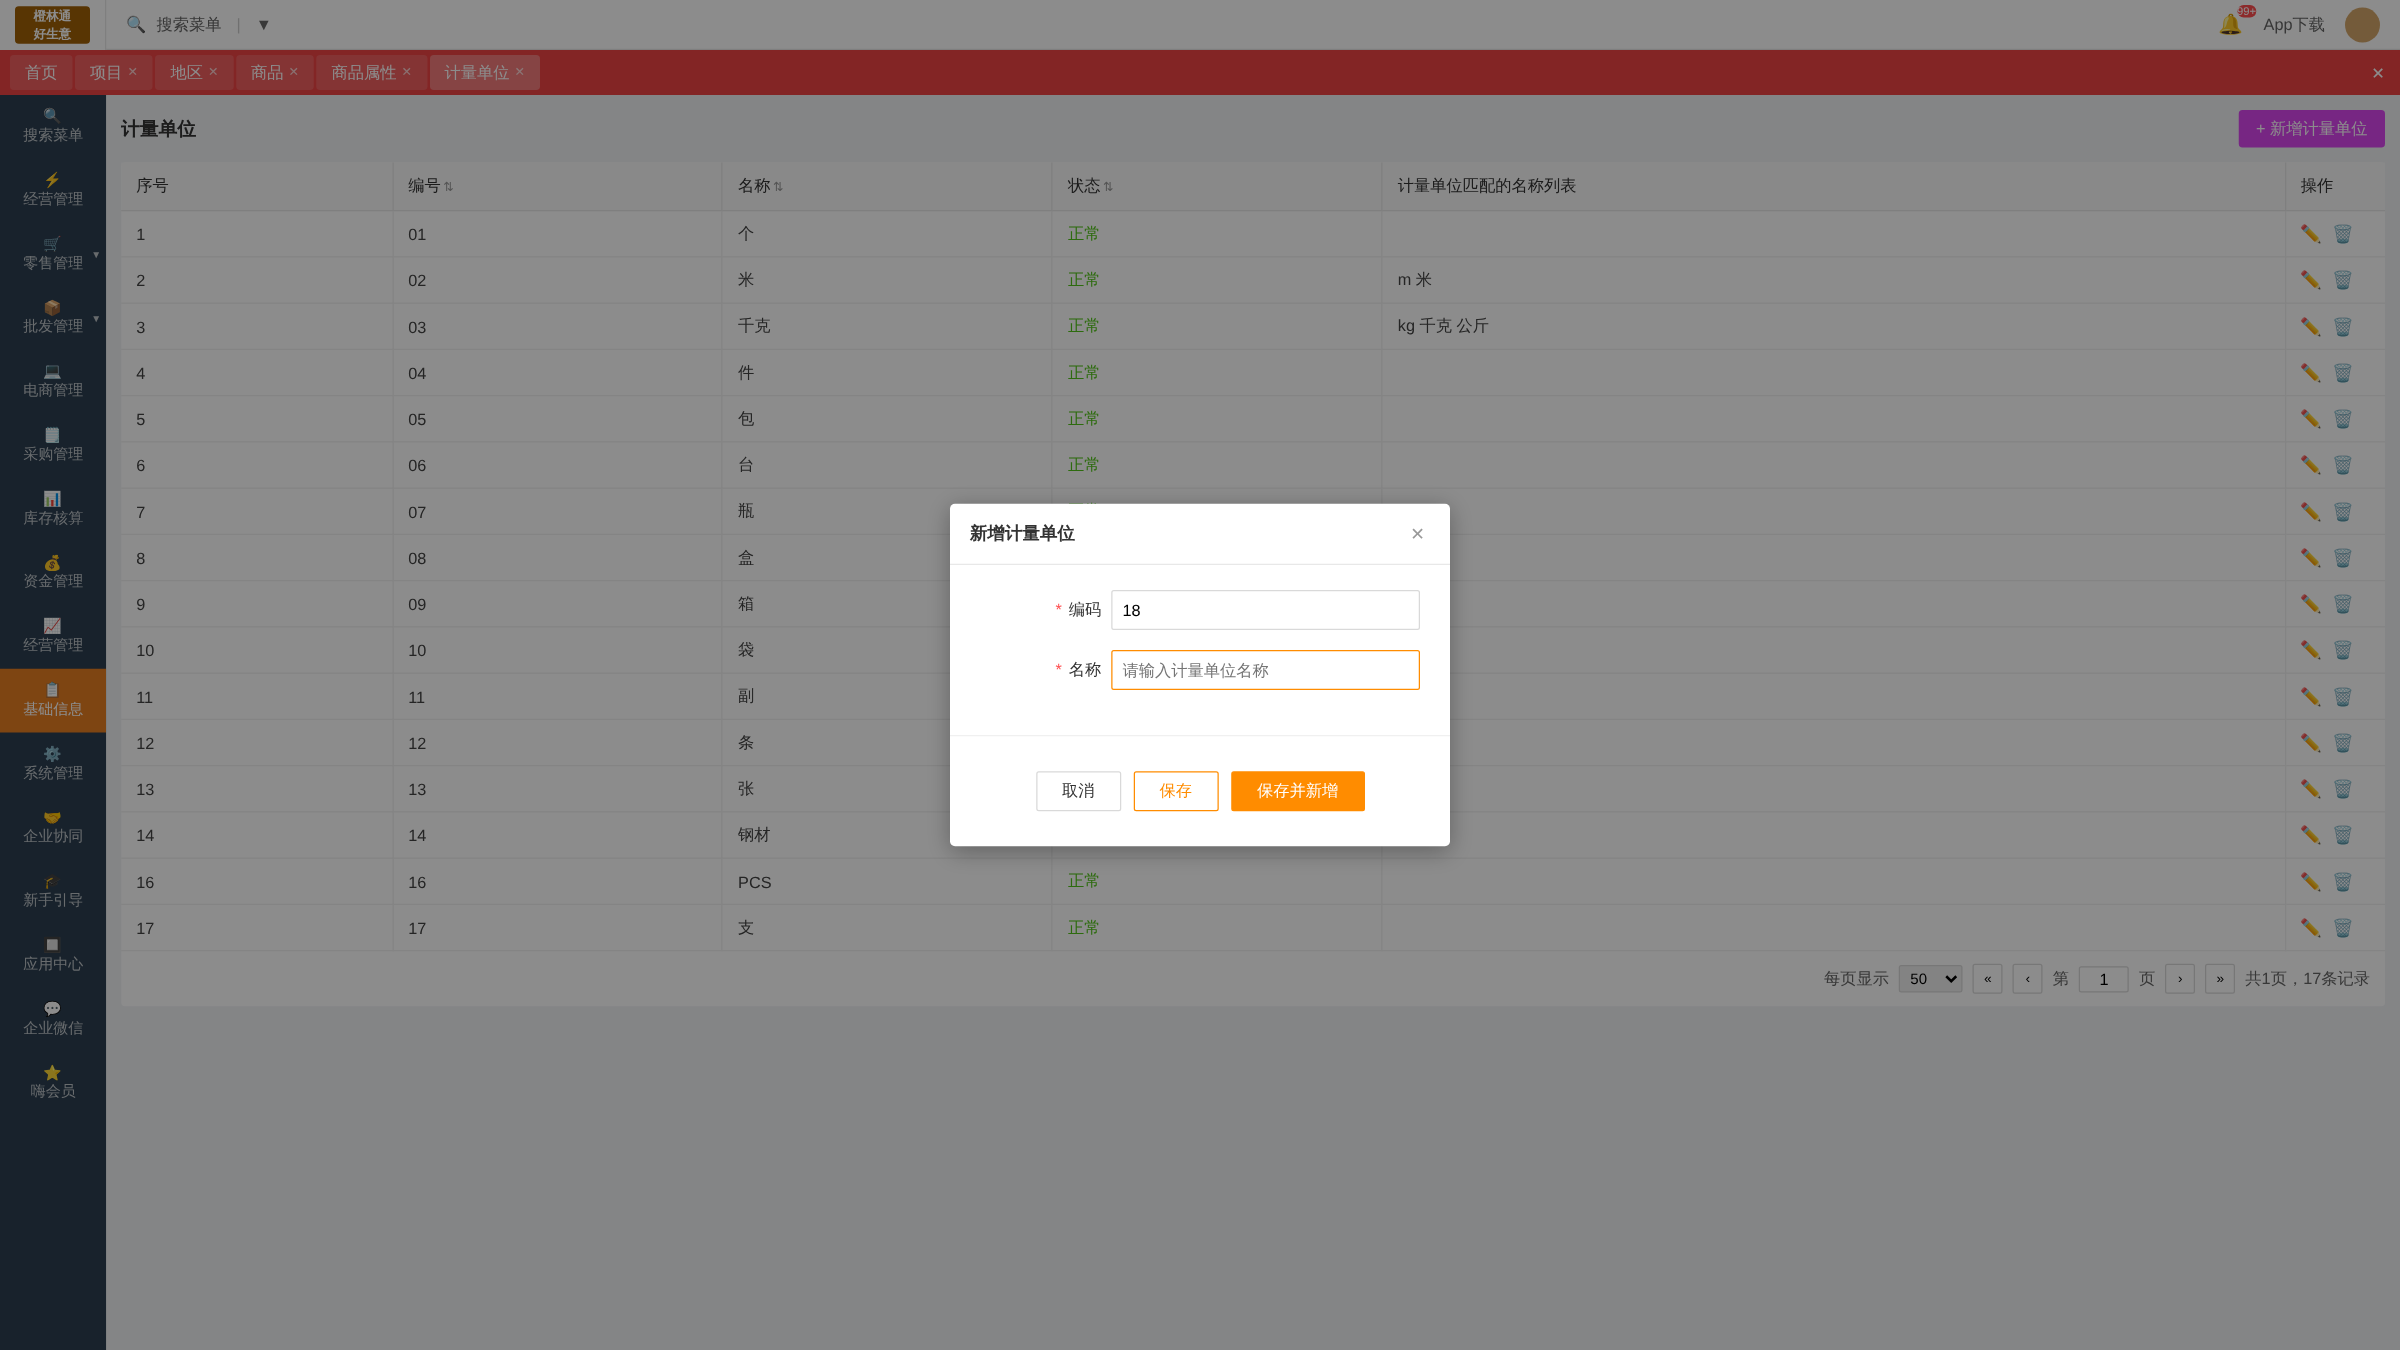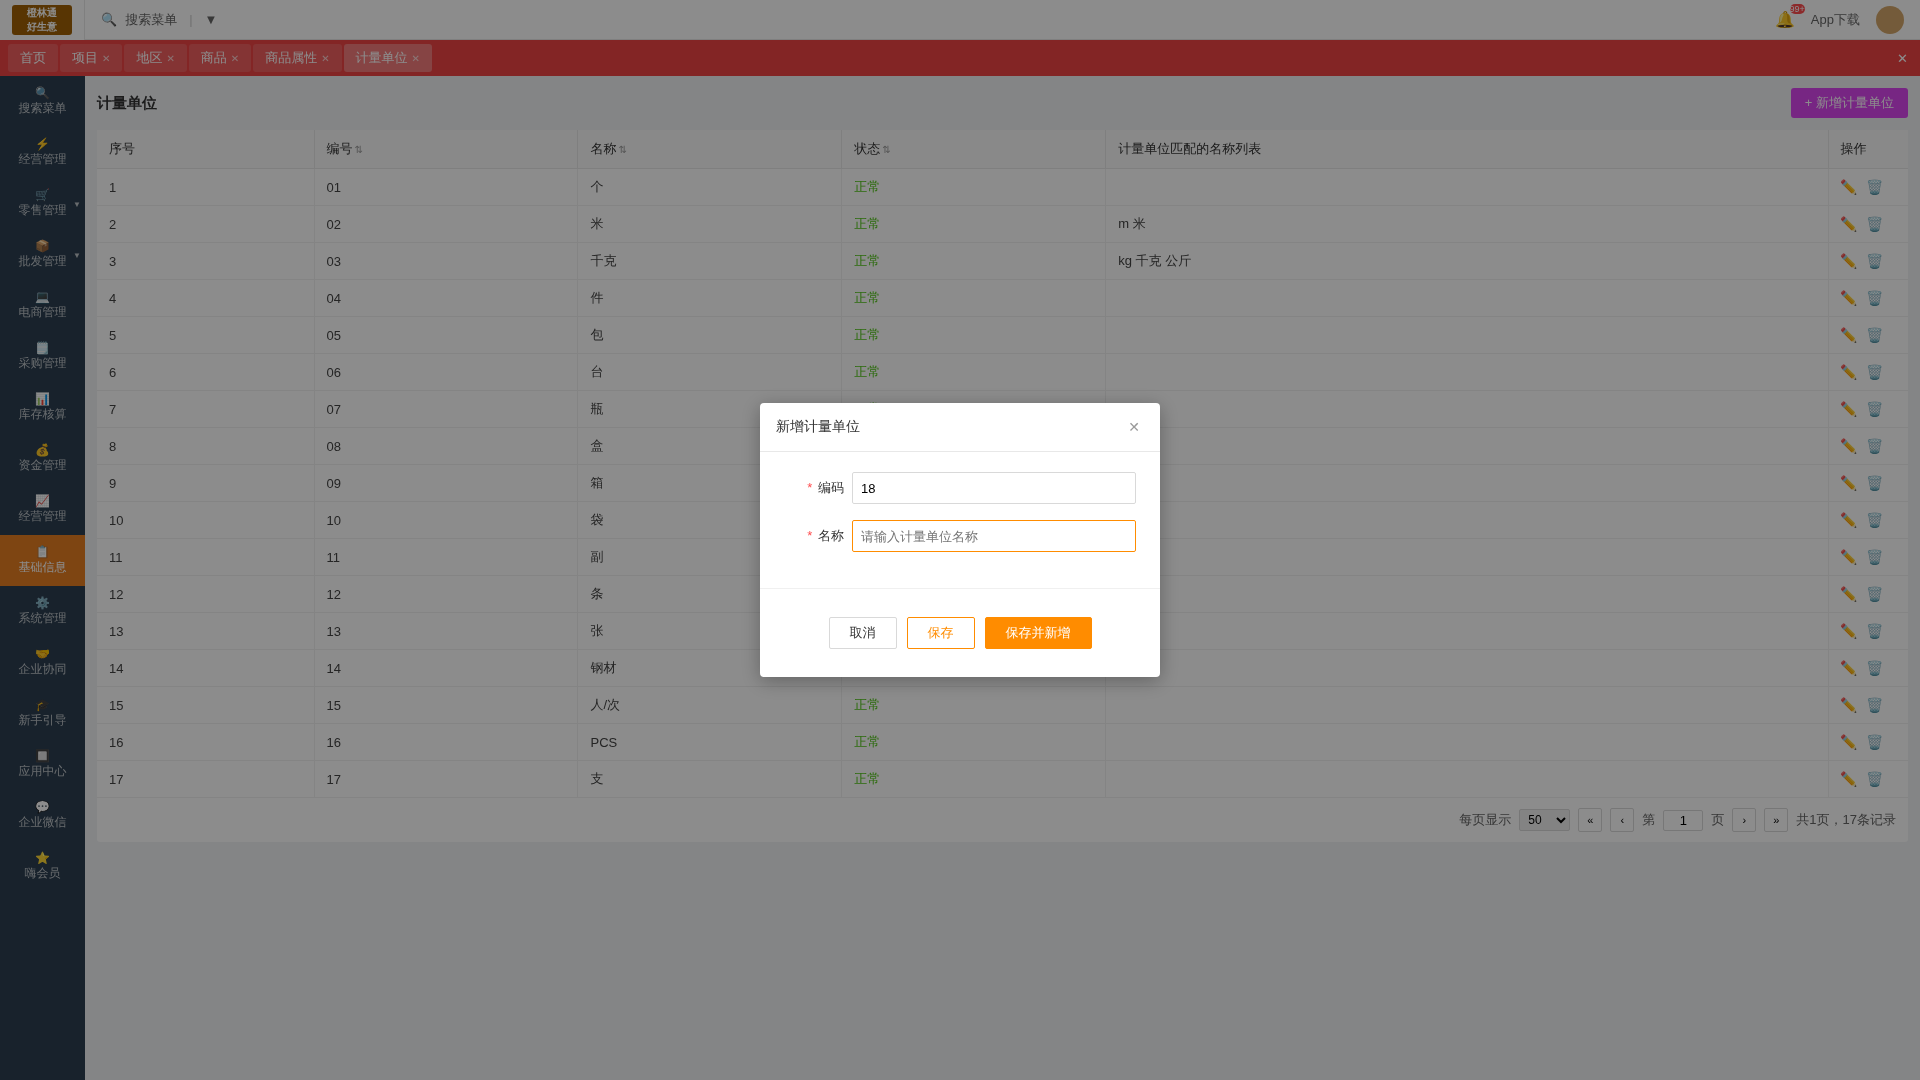--- a/index.html
+++ b/index.html
@@ -228,36 +228,37 @@
     }
     .modal-header {
       display: flex;
       align-items: center;
       justify-content: space-between;
       padding: 14px 16px;
       border-bottom: 1px solid #e8e8e8;
     }
     .modal-title {
       font-size: 14px;
-      font-weight: normal;
+      font-weight: bold;
       color: #333;
     }
     .modal-close {
       cursor: pointer;
       color: #999;
       font-size: 14px;
       width: 20px;
       height: 20px;
       display: flex;
       align-items: center;
       justify-content: center;
       border-radius: 2px;
     }
     .modal-body {
       padding: 20px 24px;
+      margin-left: 37px;
     }
     .form-item {
       display: flex;
       align-items: center;
       margin-bottom: 16px;
     }
     .form-label {
       width: 60px;
       text-align: right;
       font-size: 13px;
@@ -687,33 +688,20 @@
       <td class="status-normal">正常</td>
       <td></td>
       <td>
         <div class="action-icons">
           <span class="action-icon">✏️</span>
           <span class="action-icon">🗑️</span>
         </div>
       </td>
     </tr>
             <tr>
-      <td>15</td>
-      <td>15</td>
-      <td>人/次</td>
-      <td class="status-normal">正常</td>
-      <td></td>
-      <td>
-        <div class="action-icons">
-          <span class="action-icon">✏️</span>
-          <span class="action-icon">🗑️</span>
-        </div>
-      </td>
-    </tr>
-            <tr>
       <td>16</td>
       <td>16</td>
       <td>PCS</td>
       <td class="status-normal">正常</td>
       <td></td>
       <td>
         <div class="action-icons">
           <span class="action-icon">✏️</span>
           <span class="action-icon">🗑️</span>
         </div>

